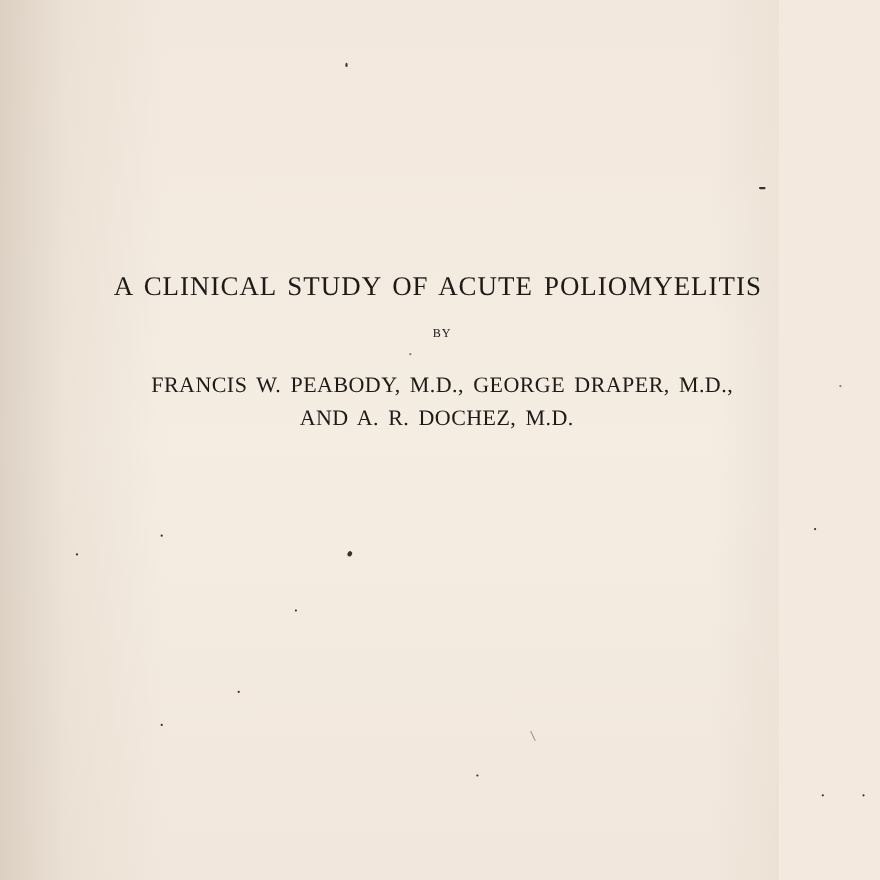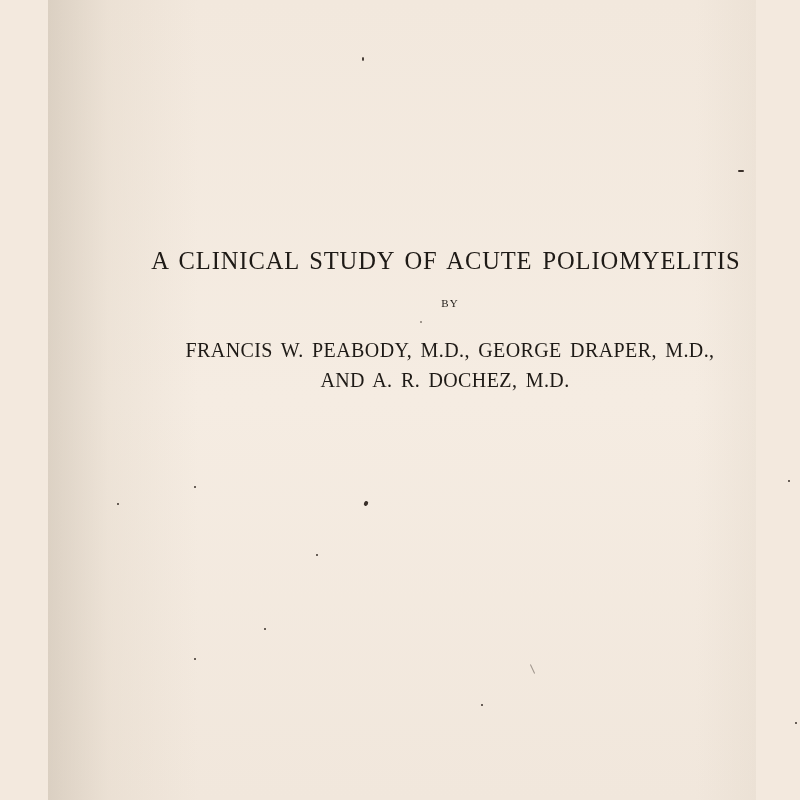--- a/index.html
+++ b/index.html
@@ -16,21 +16,20 @@
       color: #1e1a16;
     }
     .page {
       position: absolute;
       left: 0; top: 0;
       width: 708px; height: 800px;
       background:
         linear-gradient(to right, rgba(200,188,172,0.55) 0px, rgba(220,208,192,0.30) 60px, rgba(240,230,218,0.0) 150px),
         linear-gradient(to left, rgba(225,214,200,0.35) 0px, rgba(240,230,218,0.0) 60px),
         linear-gradient(to bottom, #f2e8dd 0%, #f5ece2 50%, #f1e7dc 100%);
-      margin-left: 48px;
     }
     .speck {
       position: absolute;
       background: #3a302a;
       border-radius: 50%;
     }
     .line {
       position: absolute;
       left: 0;
       width: 800px;

